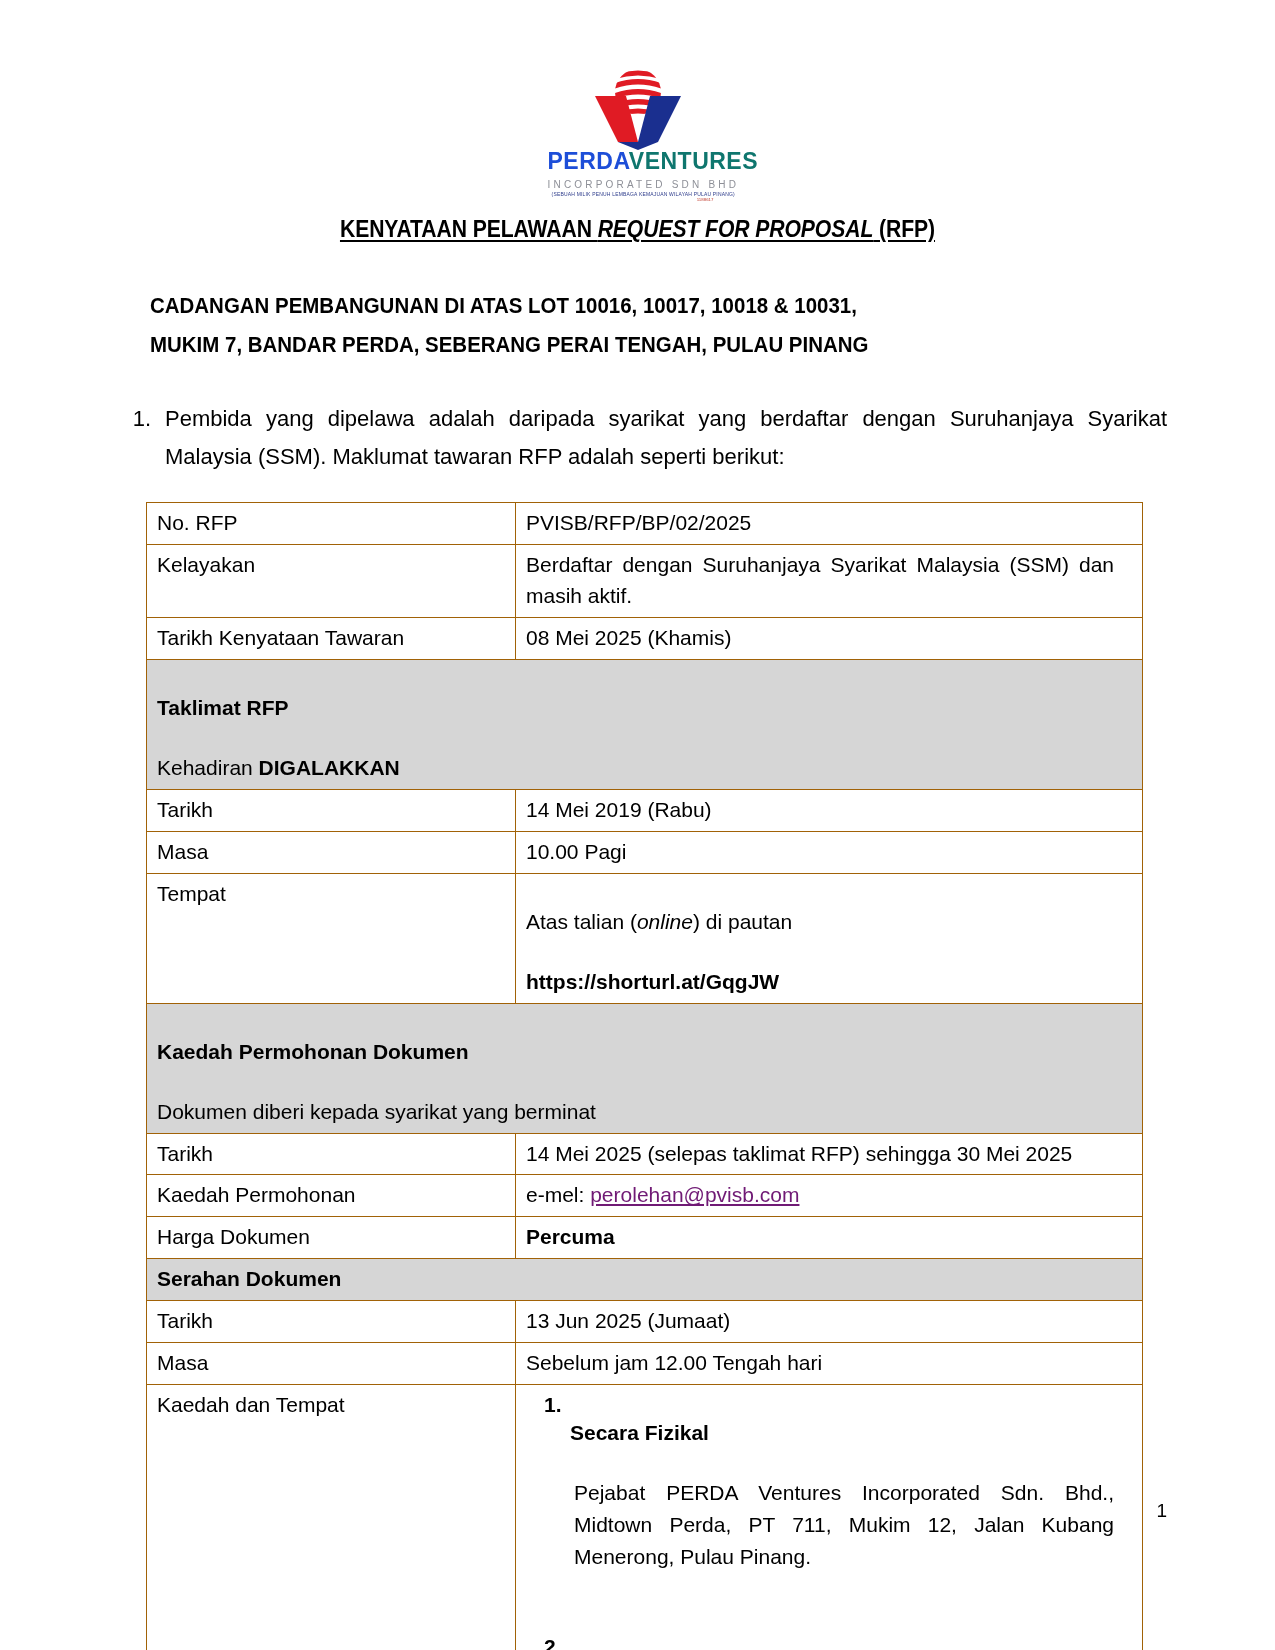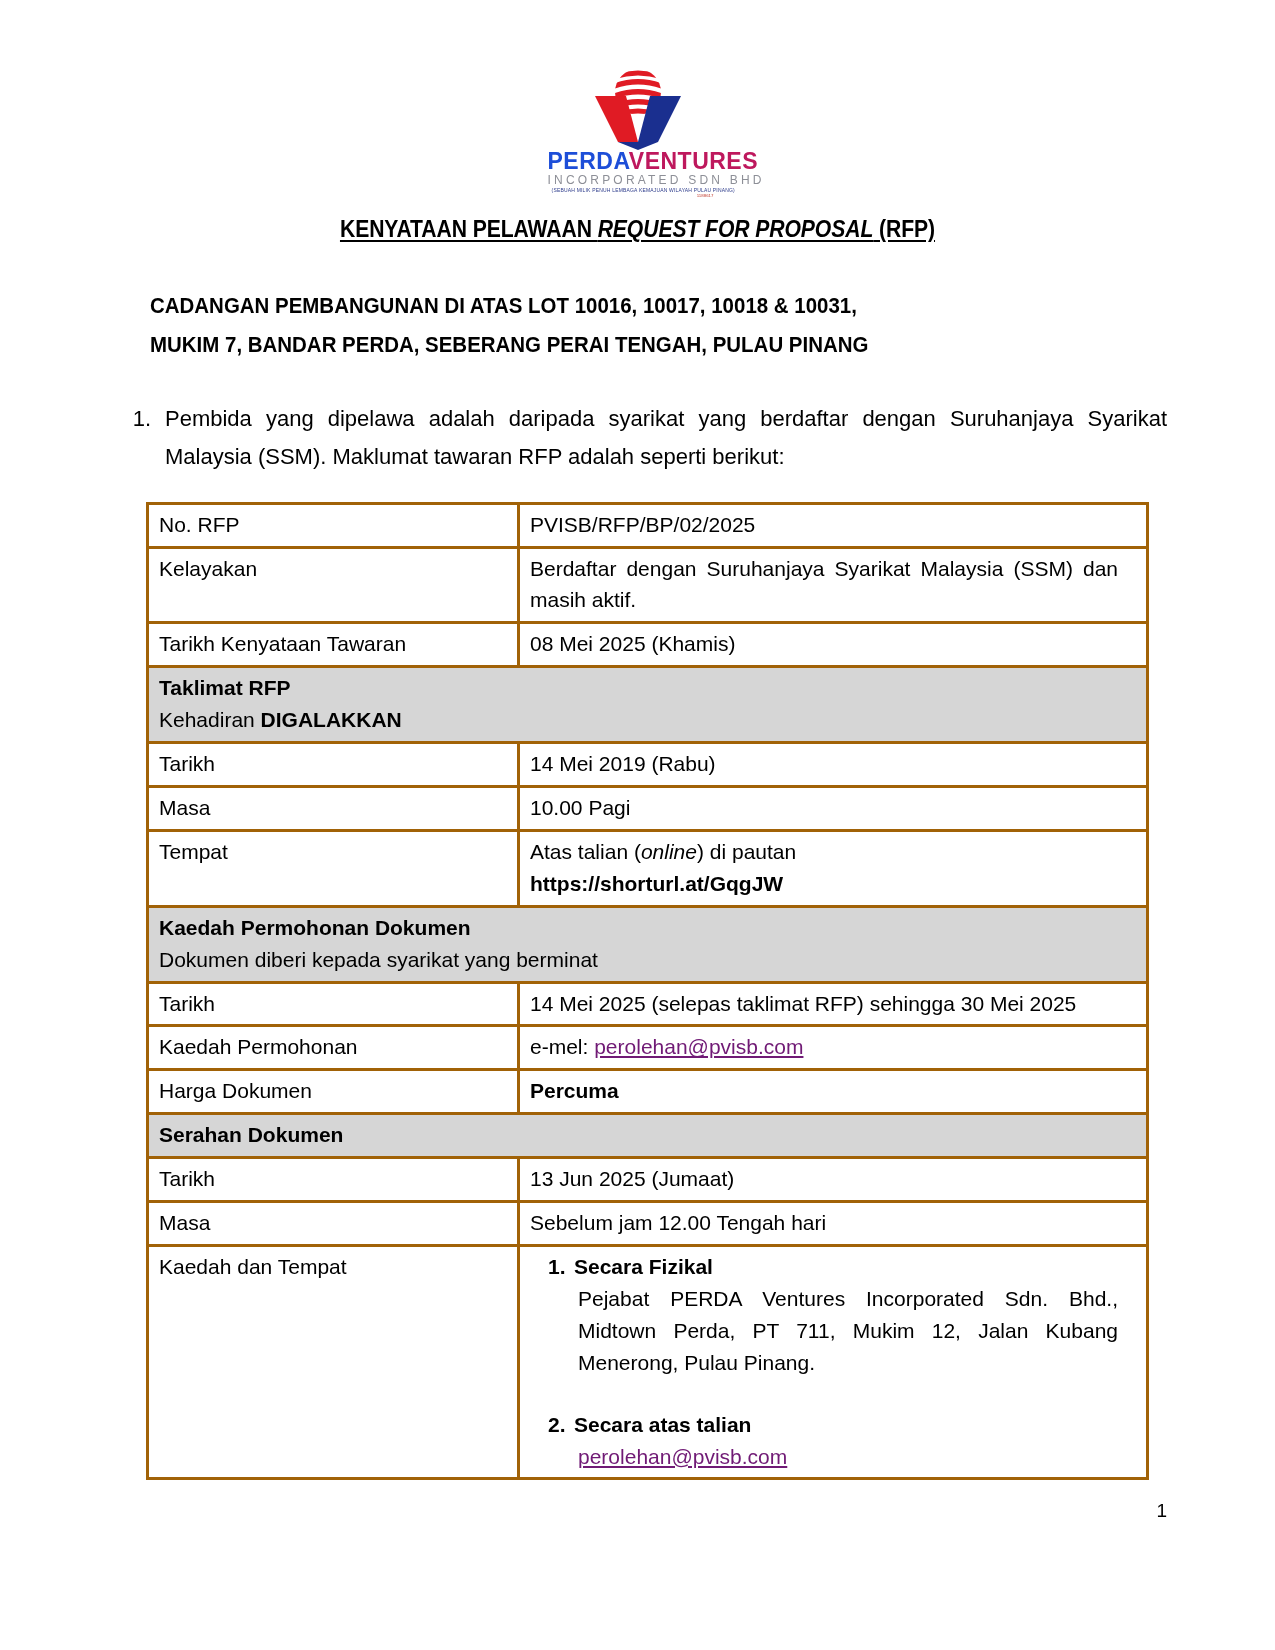--- a/index.html
+++ b/index.html
@@ -45,27 +45,27 @@
     line-height: 1;
   }
   .wm-main {
     font-family: "Liberation Sans", sans-serif;
     font-weight: 700;
     font-size: 23px;
     letter-spacing: 0.5px;
     white-space: nowrap;
   }
   .wm-main .blue { color: #1d4ed8; }
-  .wm-main .red  { color: #be185d; }
+  .wm-main .red  { color: #0f766e; }
   .wm-sub {
     font-family: "Liberation Sans", sans-serif;
-    font-size: 12px;
+    font-size: 10px;
     letter-spacing: 3.2px;
     color: #8d8f97;
-    margin-top: 1px;
+    margin-top: 7px;
     white-space: nowrap;
   }
   .wm-tag {
     font-family: "Liberation Sans", sans-serif;
     font-size: 5.2px;
     letter-spacing: 0.2px;
     color: #2b3a8a;
     margin-top: 2px;
     white-space: nowrap;
     transform: scaleX(0.96);
@@ -125,39 +125,39 @@
 
   
   table.rfp {
     border-collapse: collapse;
     margin: 26px 0 0 146px;
     width: 918px;
     table-layout: fixed;
     font-size: 21px;
   }
   table.rfp td {
-    border: 3px solid #a16207;
+    border: 1px solid #a16207;
     padding: 4px 28px 5px 10px;
     vertical-align: top;
     line-height: 1.52;
   }
   td.lbl { width: 330px; }
   td.val { width: 588px; }
   td.shaded {
     background: #d6d6d6;
   }
   .justify { text-align: justify; }
   .bold { font-weight: 700; }
   .ital { font-style: italic; }
   .link {
     color: #701a75;
     text-decoration: underline;
     text-underline-offset: 2px;
   }
-  .blk { display: block; }
+  .blk { display: block; margin-top: 28px; }
 
   .numlist {
     margin: 0;
     padding: 0;
     list-style: none;
   }
   .numlist li {
     display: flex;
     align-items: flex-start;
     margin-left: 18px;

